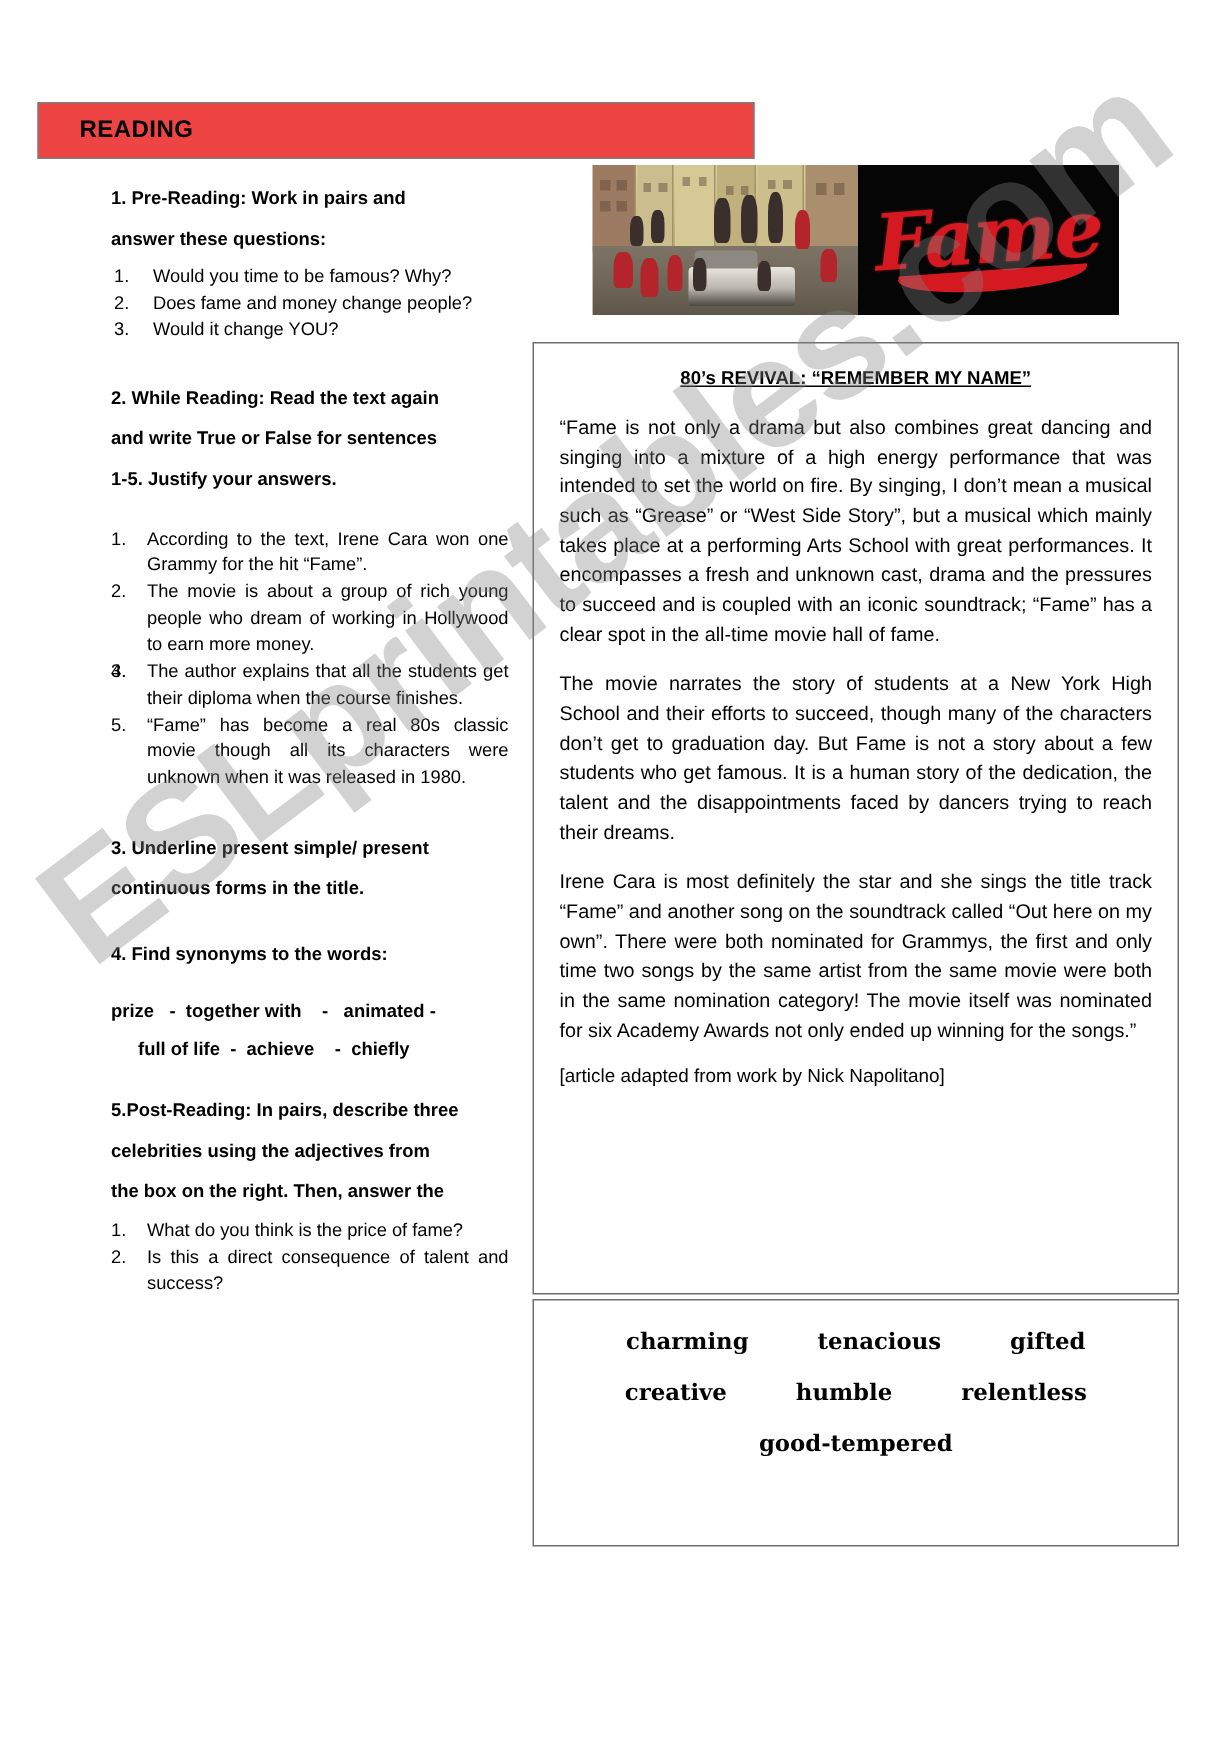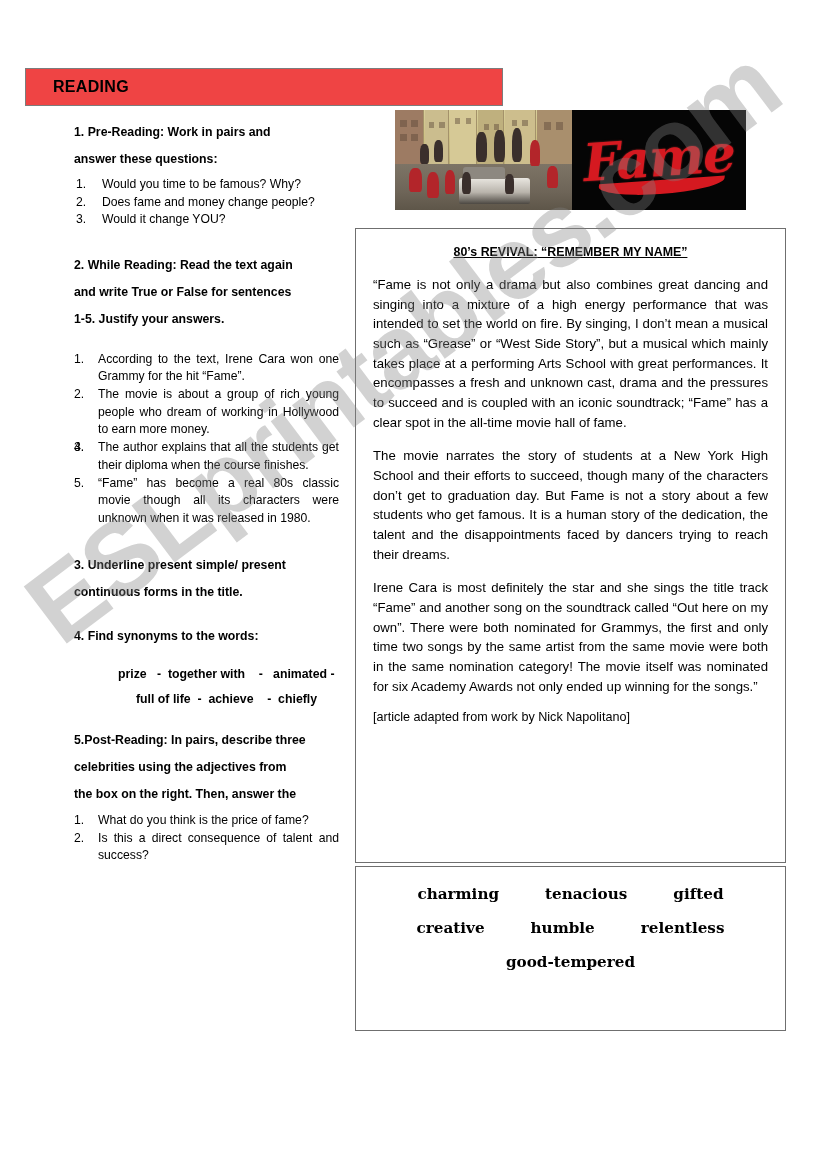--- a/index.html
+++ b/index.html
@@ -110,21 +110,20 @@
   }
   .spacer-lg { height: 26px; }
   .spacer-md { height: 18px; }
   .spacer-sm { height: 10px; }
 
   .synonym-line {
     font-size: 12.3px;
     font-weight: bold;
     line-height: 2.0;
     white-space: pre;
-    margin-left: 44px;
   }
   .synonym-line.indent { padding-left: 18px; }
 
   .post-questions li {
     text-align: justify;
   }
 
   
   #banner {
     position: absolute;

